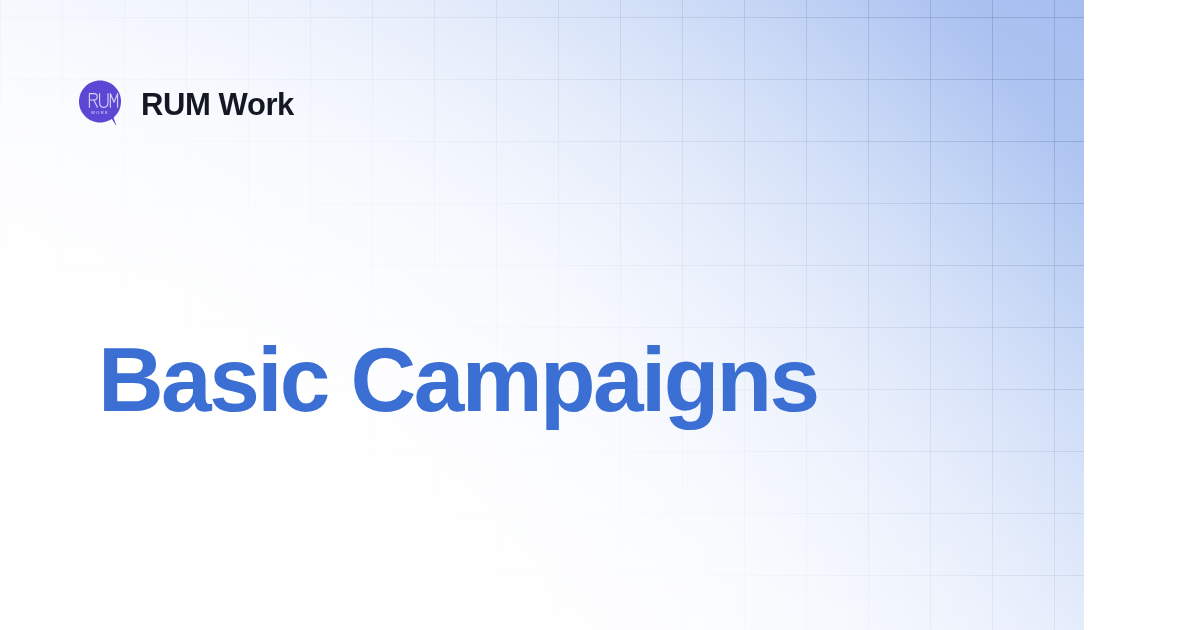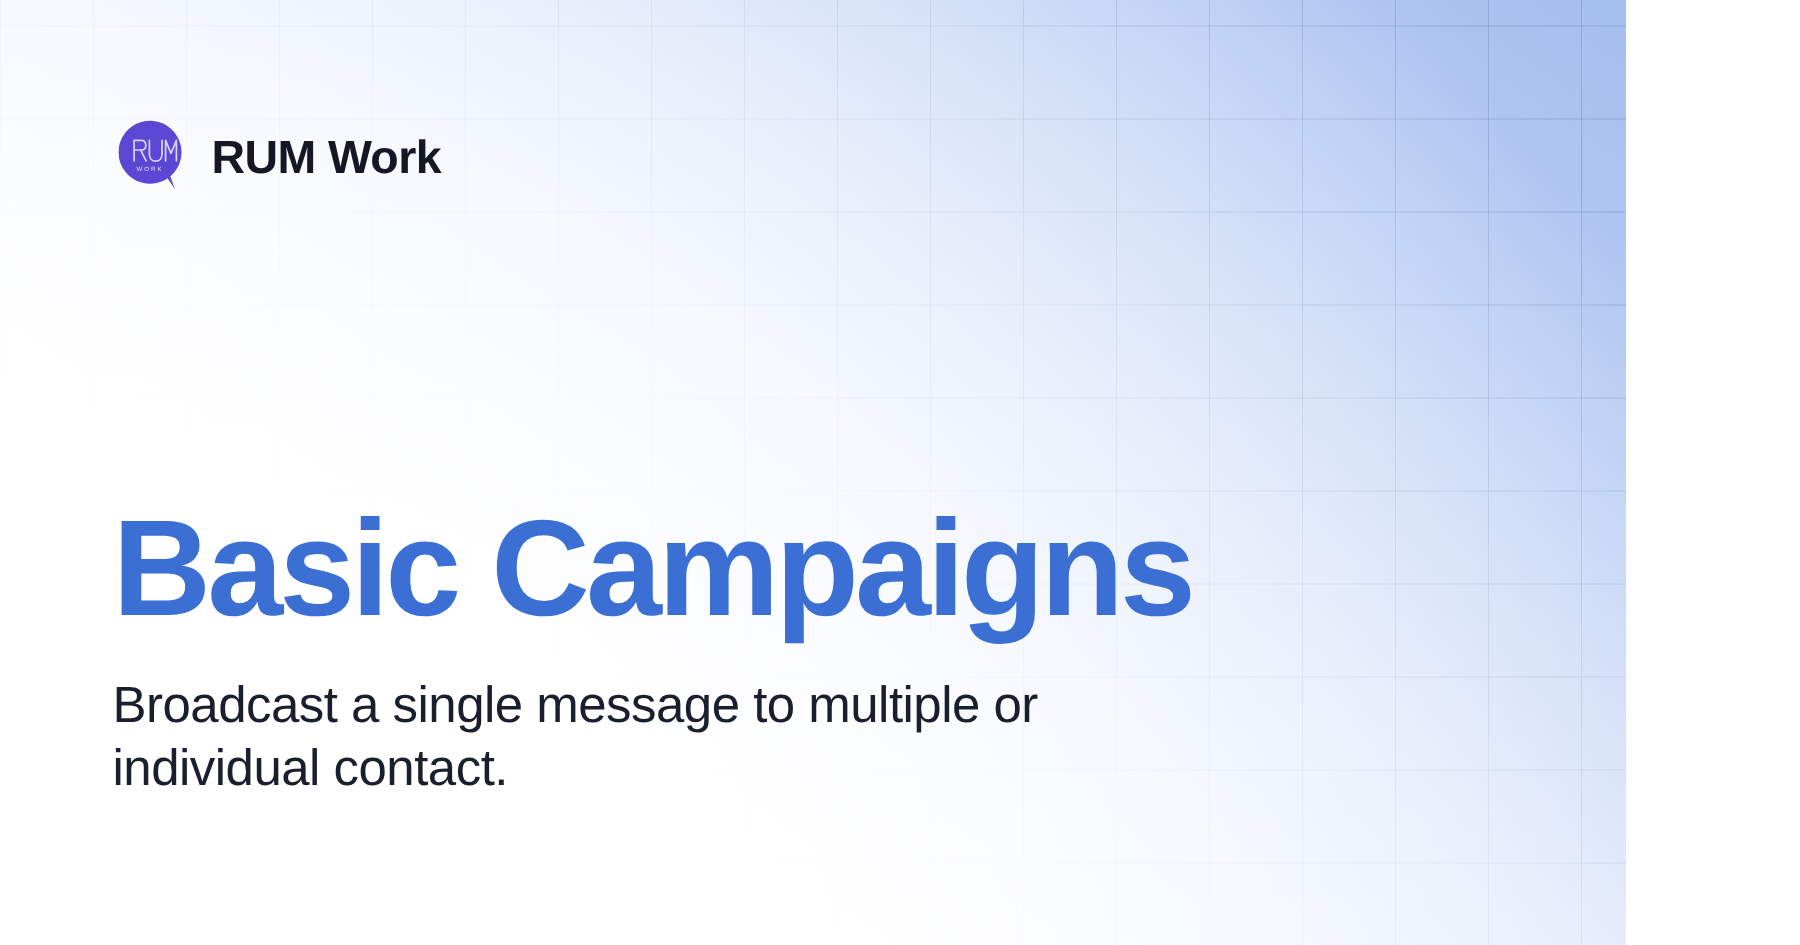--- a/index.html
+++ b/index.html
@@ -96,21 +96,21 @@
     font-weight:bold;
     letter-spacing:-0.4px;
     color:#141824;
     white-space:nowrap;
     line-height:1;
   }
 
   
   .headline-block{
     position:absolute;
-    left:75px;
+    left:98px;
     top:334px;
     width:900px;
   }
 
   .headline{
     font-size:91px;
     font-weight:bold;
     line-height:1.0;
     letter-spacing:-2.6px;
     color:#3b6fd4;
@@ -158,20 +158,16 @@
       </svg>
     </span>
 
     <span class="brand-name">RUM Work</span>
   </div>
 
   <div class="headline-block">
 
     <h1 class="headline">Basic Campaigns</h1>
 
-    <p class="subhead">
-      <span>Broadcast a single message to multiple or</span><br>
-      <span>individual contact.</span>
-    </p>
 
   </div>
 
 </div>
 
 </body></html>

